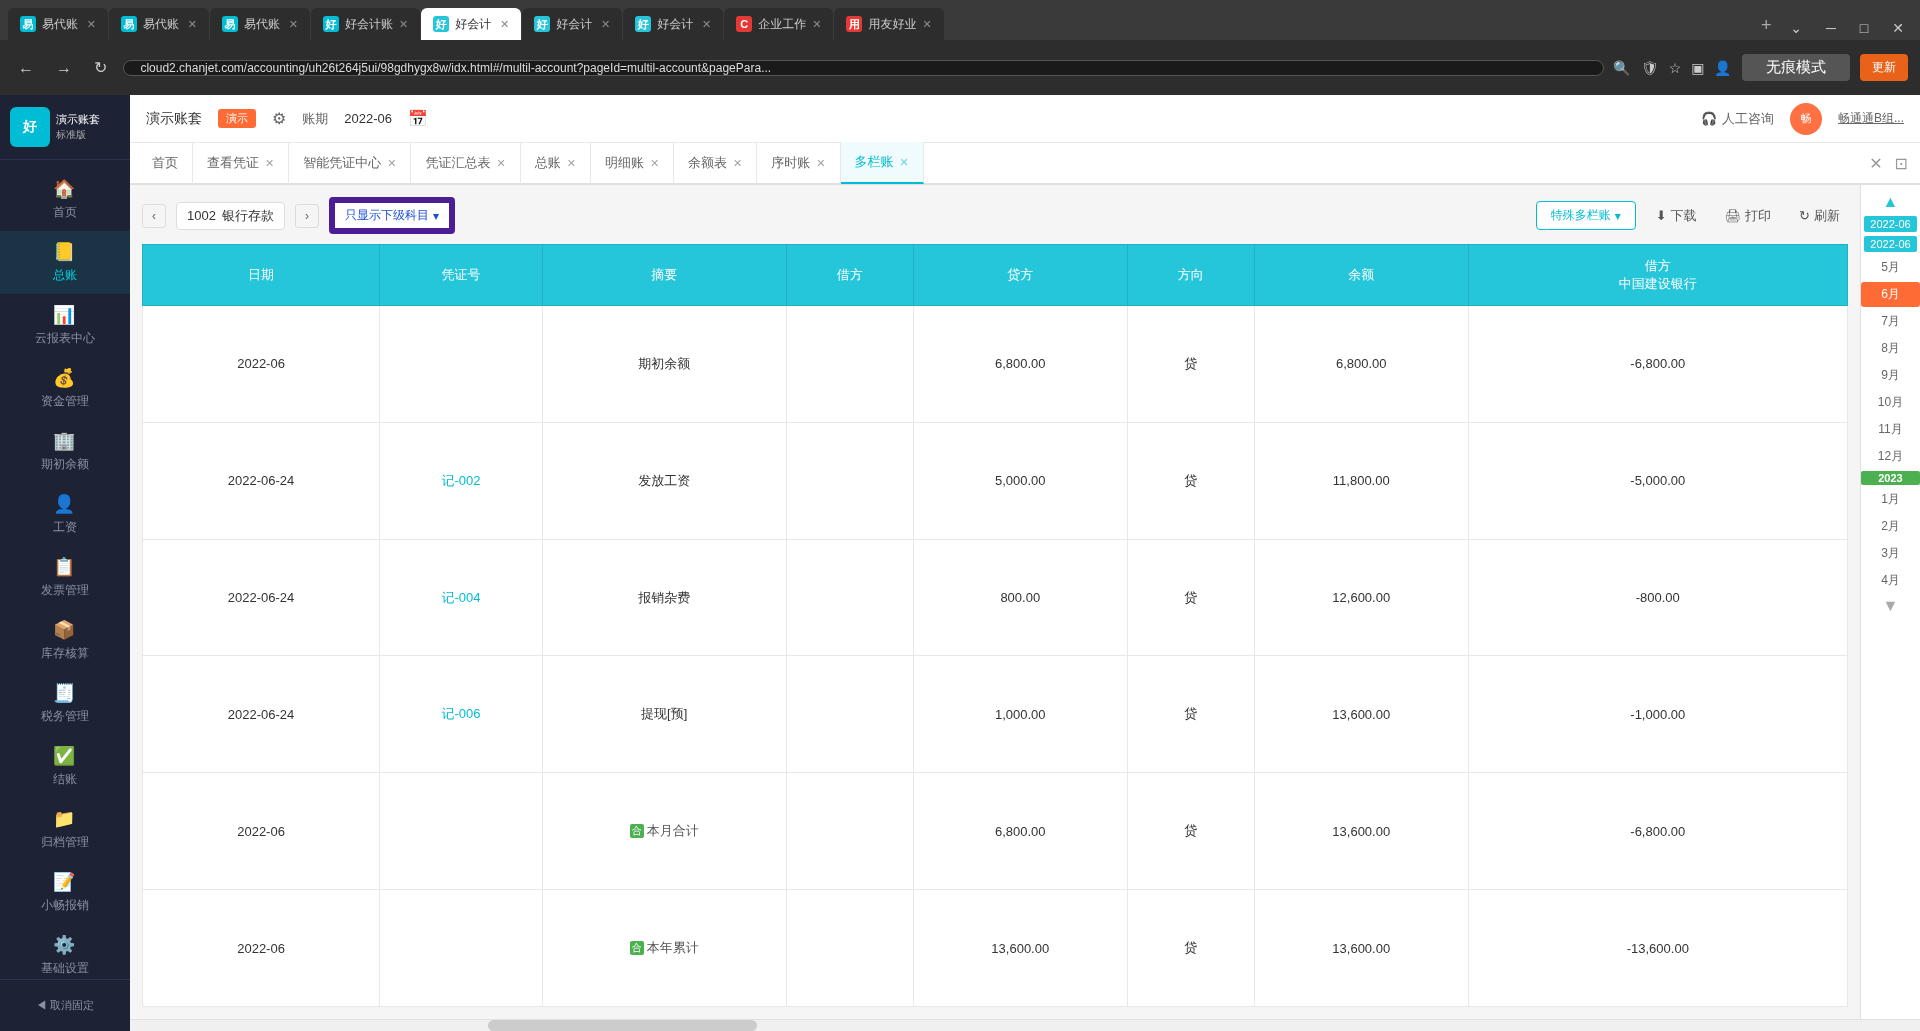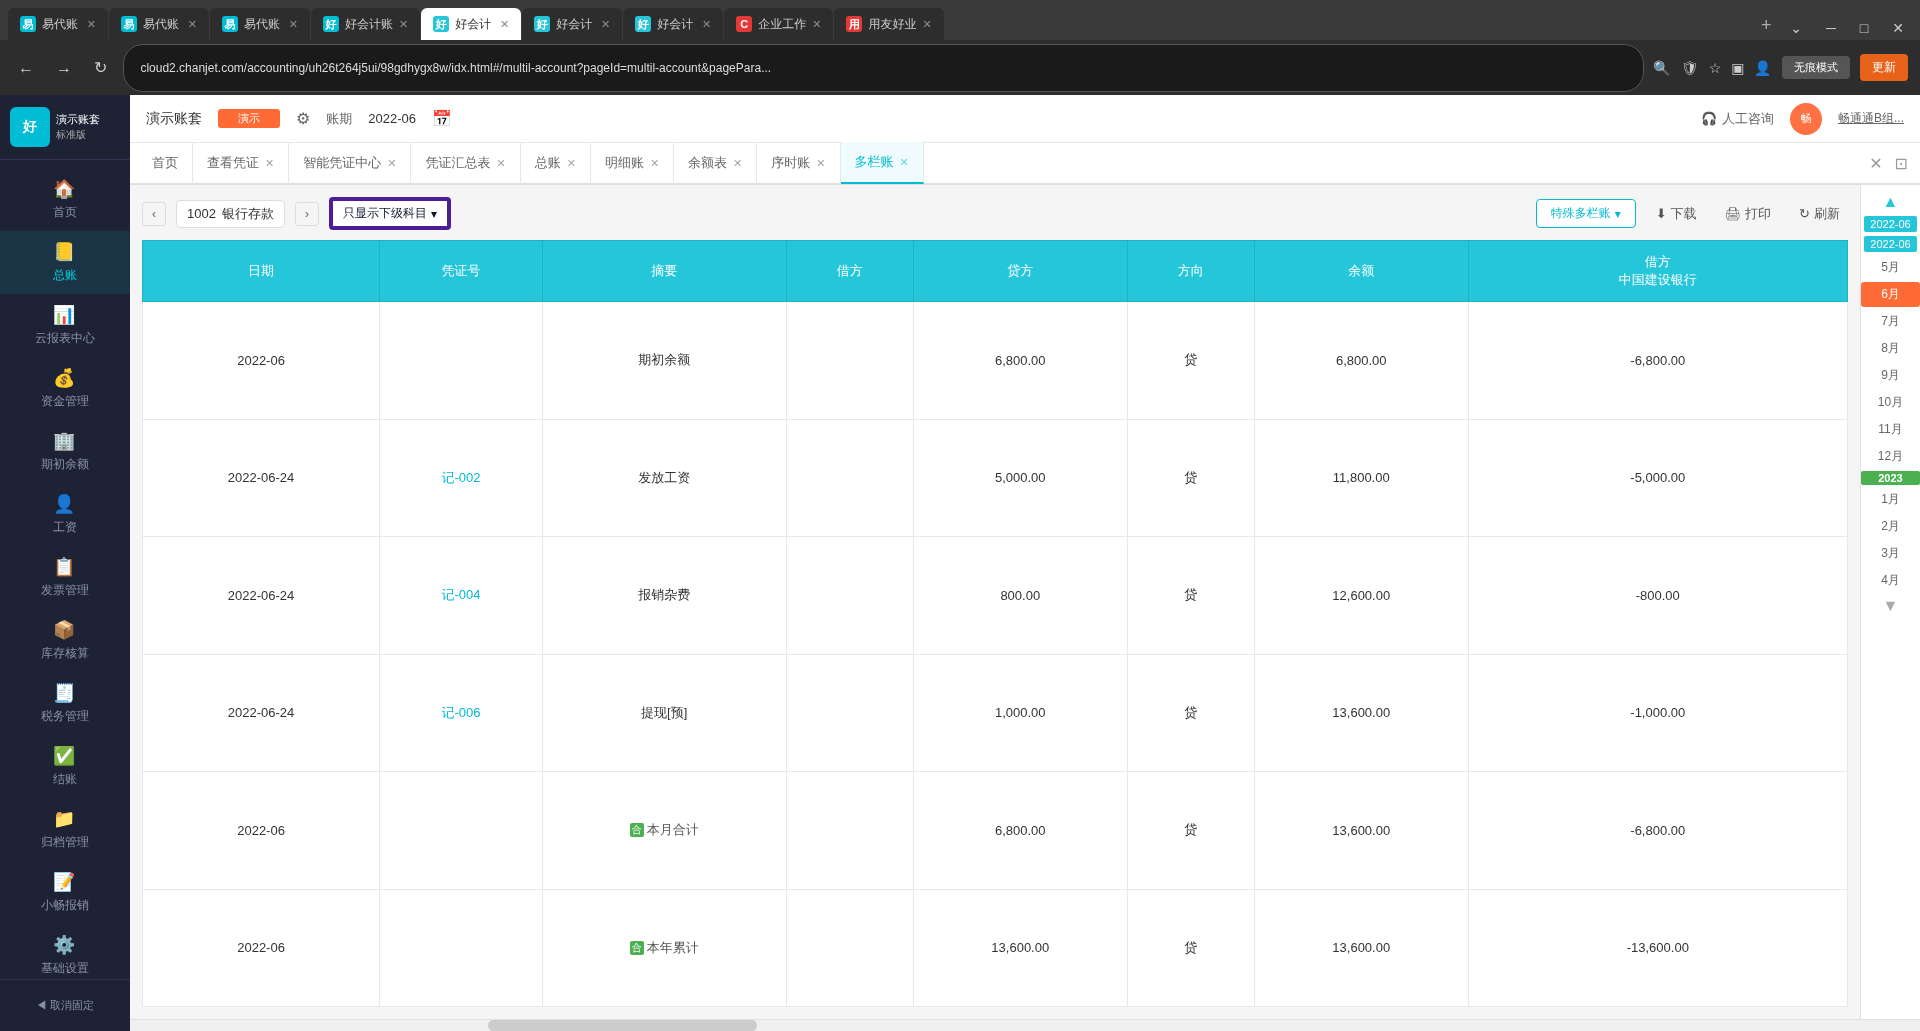--- a/index.html
+++ b/index.html
@@ -11,24 +11,24 @@
     .tab { display: flex; align-items: center; height: 32px; padding: 0 12px; border-radius: 6px 6px 0 0; font-size: 12px; color: #ccc; background: #2d2d2d; cursor: pointer; gap: 6px; min-width: 100px; max-width: 160px; white-space: nowrap; overflow: hidden; }
     .tab.active { background: #fff; color: #333; }
     .tab-icon { width: 16px; height: 16px; border-radius: 3px; flex-shrink: 0; }
     .tab-close { margin-left: auto; opacity: 0.6; font-size: 11px; }
     .tab-add { width: 30px; height: 30px; display: flex; align-items: center; justify-content: center; color: #aaa; font-size: 18px; cursor: pointer; }
     .tab-controls { display: flex; align-items: center; margin-left: auto; gap: 8px; }
     .tab-ctrl-btn { color: #ccc; font-size: 14px; padding: 4px 8px; cursor: pointer; }
 
     .address-bar { height: 55px; background: #2d2d2d; display: flex; align-items: center; padding: 0 12px; gap: 10px; }
     .nav-btn { color: #ccc; font-size: 16px; cursor: pointer; padding: 4px 6px; }
-    .address-input { flex: 1; height: 48px; background: #1a1a1a; border: 1px solid #555; border-radius: 20px; color: #ddd; font-size: 12px; padding: 0 16px; display: flex; align-items: center; }
+    .address-input { flex: 1; height: 16px; background: #1a1a1a; border: 1px solid #555; border-radius: 20px; color: #ddd; font-size: 12px; padding: 0 16px; display: flex; align-items: center; }
     .addr-right { display: flex; align-items: center; gap: 10px; }
     .addr-icon { color: #ccc; font-size: 14px; cursor: pointer; }
-    .incognito-btn { background: #555; color: #fff; font-size: 11px; padding: 4px 12px; border-radius: 4px; cursor: pointer; }
+    .incognito-btn { background: #555; color: #fff; font-size: 15px; padding: 4px 24px; border-radius: 4px; cursor: pointer; }
     .update-btn { background: #e8621a; color: #fff; font-size: 12px; padding: 5px 12px; border-radius: 4px; cursor: pointer; }
 
     
     .app-layout { display: flex; height: calc(1031px - 95px); }
 
     
     .sidebar { width: 130px; background: #1e2235; display: flex; flex-direction: column; color: #fff; flex-shrink: 0; }
     .sidebar-logo { padding: 12px 10px; display: flex; align-items: center; gap: 6px; border-bottom: 1px solid #2d3350; }
     .logo-icon { width: 40px; height: 40px; background: #00bcd4; border-radius: 6px; display: flex; align-items: center; justify-content: center; font-size: 14px; font-weight: bold; color: #fff; flex-shrink: 0; }
     .logo-text { font-size: 11px; color: #fff; line-height: 1.4; }
@@ -37,21 +37,21 @@
     .sidebar-item.active { color: #00d4e0; background: rgba(0,212,224,0.1); }
     .sidebar-item-icon { font-size: 18px; }
     .sidebar-bottom { padding: 10px 0; border-top: 1px solid #2d3350; }
     .sidebar-fix { display: flex; align-items: center; justify-content: center; gap: 4px; color: #8892a4; font-size: 11px; padding: 8px; cursor: pointer; }
 
     
     .main-content { flex: 1; display: flex; flex-direction: column; overflow: hidden; background: #f5f5f5; }
 
     
     .app-header { height: 48px; background: #fff; display: flex; align-items: center; padding: 0 16px; gap: 16px; border-bottom: 1px solid #e8e8e8; flex-shrink: 0; }
-    .demo-badge { background: #ff6b35; color: #fff; font-size: 11px; padding: 2px 20px; border-radius: 3px; cursor: pointer; }
+    .demo-badge { background: #ff6b35; color: #fff; font-size: 11px; padding: 2px 8px; border-radius: 3px; cursor: pointer; }
     .gear-btn { color: #666; font-size: 16px; cursor: pointer; }
     .period-label { color: #666; font-size: 13px; }
     .period-value { color: #333; font-size: 13px; font-weight: 500; }
     .calendar-icon { color: #666; cursor: pointer; }
     .header-right { margin-left: auto; display: flex; align-items: center; gap: 16px; }
     .consult-btn { display: flex; align-items: center; gap: 4px; color: #666; font-size: 13px; cursor: pointer; }
     .user-avatar { width: 32px; height: 32px; border-radius: 50%; background: #ff7043; display: flex; align-items: center; justify-content: center; color: #fff; font-size: 11px; }
     .user-name { font-size: 12px; color: #666; text-decoration: underline; }
 
     
@@ -63,21 +63,21 @@
     .tab-icon-btn { color: #999; font-size: 16px; cursor: pointer; padding: 4px; }
 
     
     .ledger-area { flex: 1; display: flex; overflow: hidden; position: relative; }
     .ledger-main { flex: 1; overflow: auto; padding: 12px; display: flex; flex-direction: column; }
 
     
     .ledger-toolbar { display: flex; align-items: center; gap: 10px; margin-bottom: 10px; flex-shrink: 0; }
     .nav-arrow { width: 24px; height: 24px; border: 1px solid #ddd; border-radius: 3px; display: flex; align-items: center; justify-content: center; cursor: pointer; color: #666; font-size: 12px; }
     .account-chip { display: flex; align-items: center; gap: 6px; background: #fff; border: 1px solid #ddd; border-radius: 4px; padding: 4px 10px; font-size: 13px; color: #333; cursor: pointer; }
-    .filter-select { display: flex; align-items: center; gap: 4px; background: #fff; border: 4px solid #4c1d95; border-radius: 4px; padding: 4px 10px; font-size: 12px; color: #0f172a; cursor: pointer; }
+    .filter-select { display: flex; align-items: center; gap: 4px; background: #fff; border: 6px solid #4c1d95; border-radius: 4px; padding: 4px 10px; font-size: 12px; color: #1d4ed8; cursor: pointer; }
     .toolbar-right { margin-left: auto; display: flex; align-items: center; gap: 12px; }
     .special-btn { border: 1px solid #00bcd4; color: #00bcd4; background: #fff; font-size: 12px; padding: 5px 14px; border-radius: 4px; cursor: pointer; display: flex; align-items: center; gap: 4px; }
     .action-btn { display: flex; align-items: center; gap: 4px; color: #555; font-size: 13px; cursor: pointer; padding: 4px 8px; }
 
     
     .ledger-table { width: 100%; border-collapse: collapse; flex: 1; }
     .ledger-table thead tr { background: #26c6da; }
     .ledger-table thead th { color: #fff; font-size: 13px; font-weight: 500; padding: 12px 10px; text-align: center; border: 1px solid #20b2c0; }
     .ledger-table tbody tr { background: #fff; }
     .ledger-table tbody td { font-size: 13px; color: #333; padding: 10px 10px; text-align: center; border: 1px solid #e8e8e8; }

